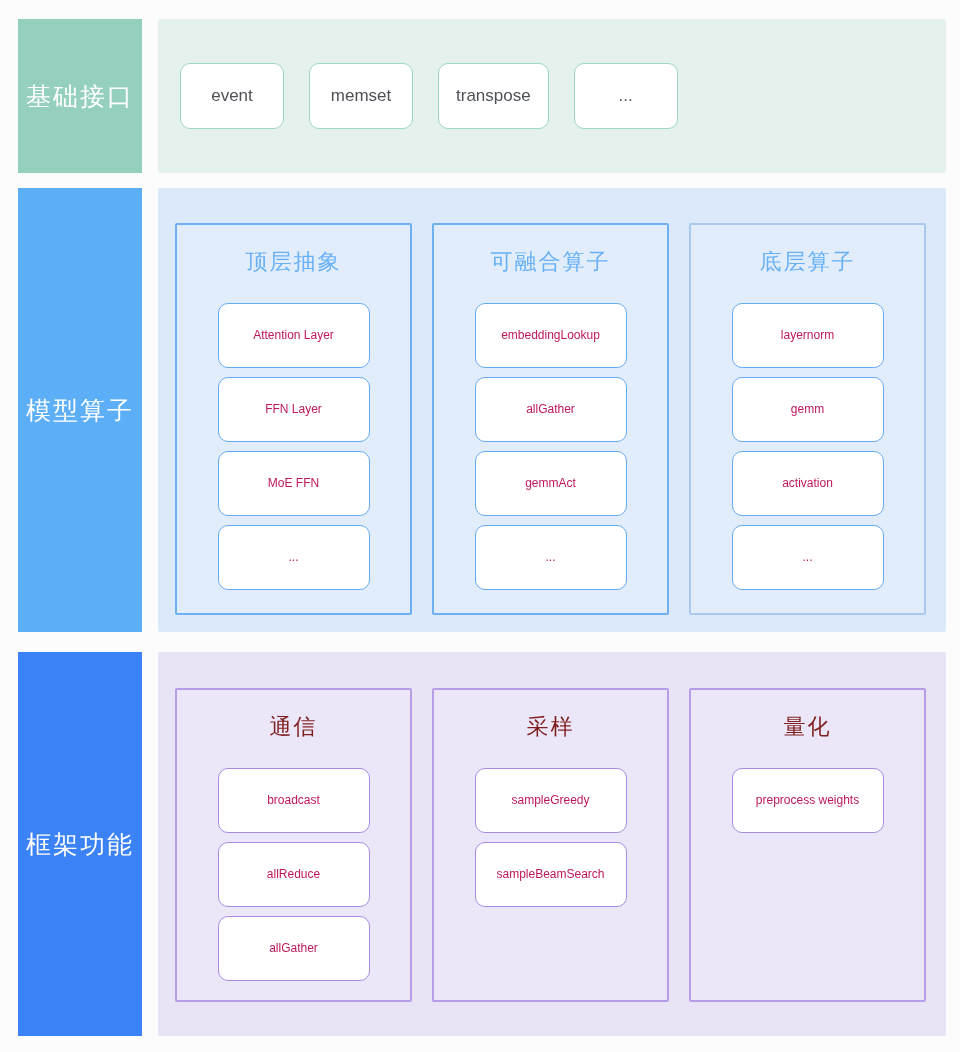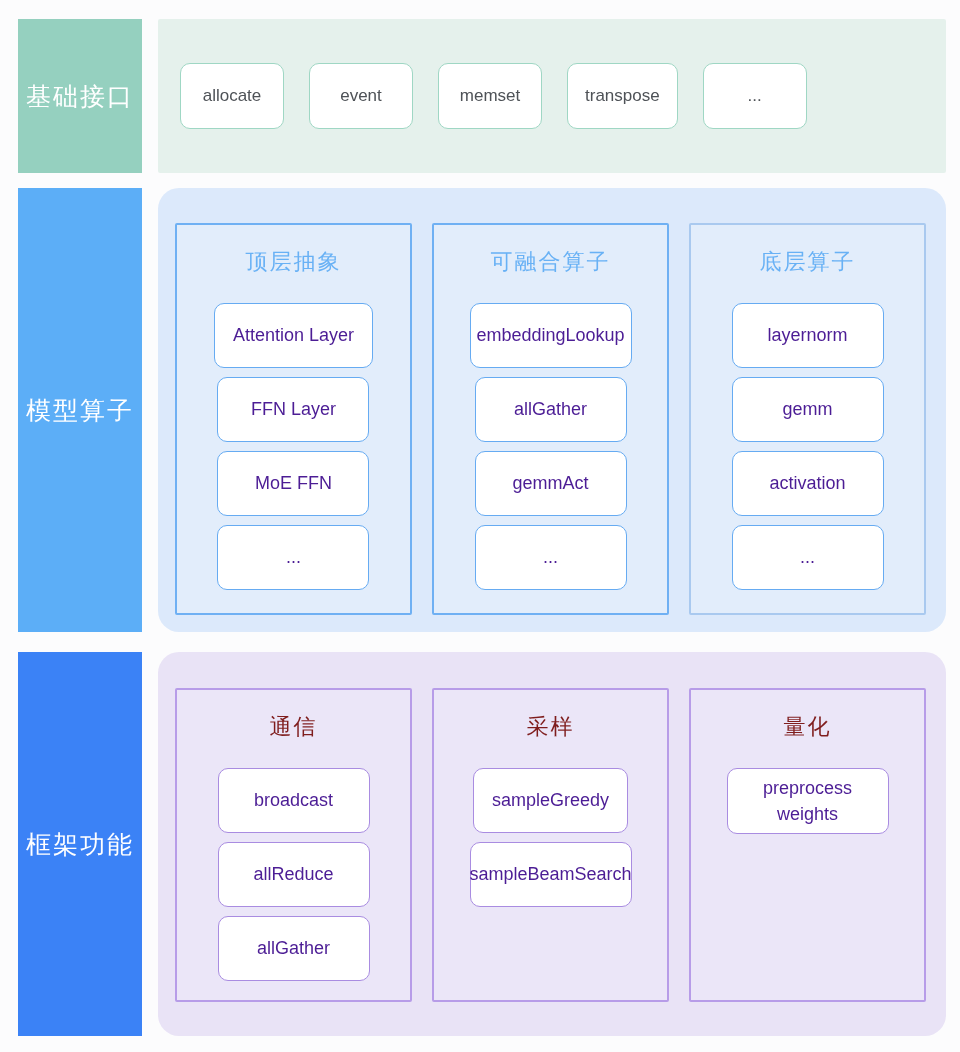--- a/index.html
+++ b/index.html
@@ -38,21 +38,21 @@
   }
   .chip {
     min-width:104px; height:66px; padding:0 17px;
     background:#ffffff;
     border:1.5px solid #9fd7c4; border-radius:10px;
     display:flex; align-items:center; justify-content:center;
     font-size:17px; color:#4e5257;
   }
 
   
-  .panel-cols { display:flex; gap:20px;border-radius:21px; }
+  .panel-cols { display:flex; gap:20px; }
   .panel-blue   { background:#dce9fb; padding:35px 20px 17px 17px; }
   .panel-purple { background:#e9e3f6; padding:36px 20px 34px 17px; }
 
   .col {
     flex:1; border:2px solid transparent; border-radius:2px;
     display:flex; flex-direction:column; align-items:center;
     padding-top:22px;
   }
   .col-blue   { border-color:#6fb0f3; background:#e2edfb; }
   .col-blue.col-light { border-color:#a9c9ef; }
@@ -61,34 +61,33 @@
   .col-title { font-size:22px; letter-spacing:2px; margin-bottom:26px; }
   .col-blue   .col-title { color:#68b1f5; }
   .col-purple .col-title { color:#7f1d1d; }
 
   .col-boxes { display:flex; flex-direction:column; gap:9px; align-items:center; }
   .box {
     min-width:152px; max-width:162px; min-height:65px;
     padding:6px 18px;
     background:#ffffff; border-radius:10px;
     display:flex; align-items:center; justify-content:center;
-    text-align:center; font-size:18px; line-height:1.45; color:#4c1d95;
+    text-align:center; font-size:12px; line-height:1.45; color:#be185d;
   }
   .col-blue   .box { border:1.5px solid #66abf2; }
   .col-purple .box { border:1.5px solid #a98ce1; }
 </style>
 </head>
 <body>
 
 <div class="page">
 
   <section class="band band-basic">
     <div class="band-label label-green">基础接口</div>
     <div class="panel panel-green" id="band-basic-panel">
-        <div class="chip">allocate</div>
         <div class="chip">event</div>
         <div class="chip">memset</div>
         <div class="chip">transpose</div>
         <div class="chip">...</div>
       </div>
   </section>
 
   <section class="band band-model">
     <div class="band-label label-blue">模型算子</div>
     <div class="panel panel-cols panel-blue" id="band-model-panel">

